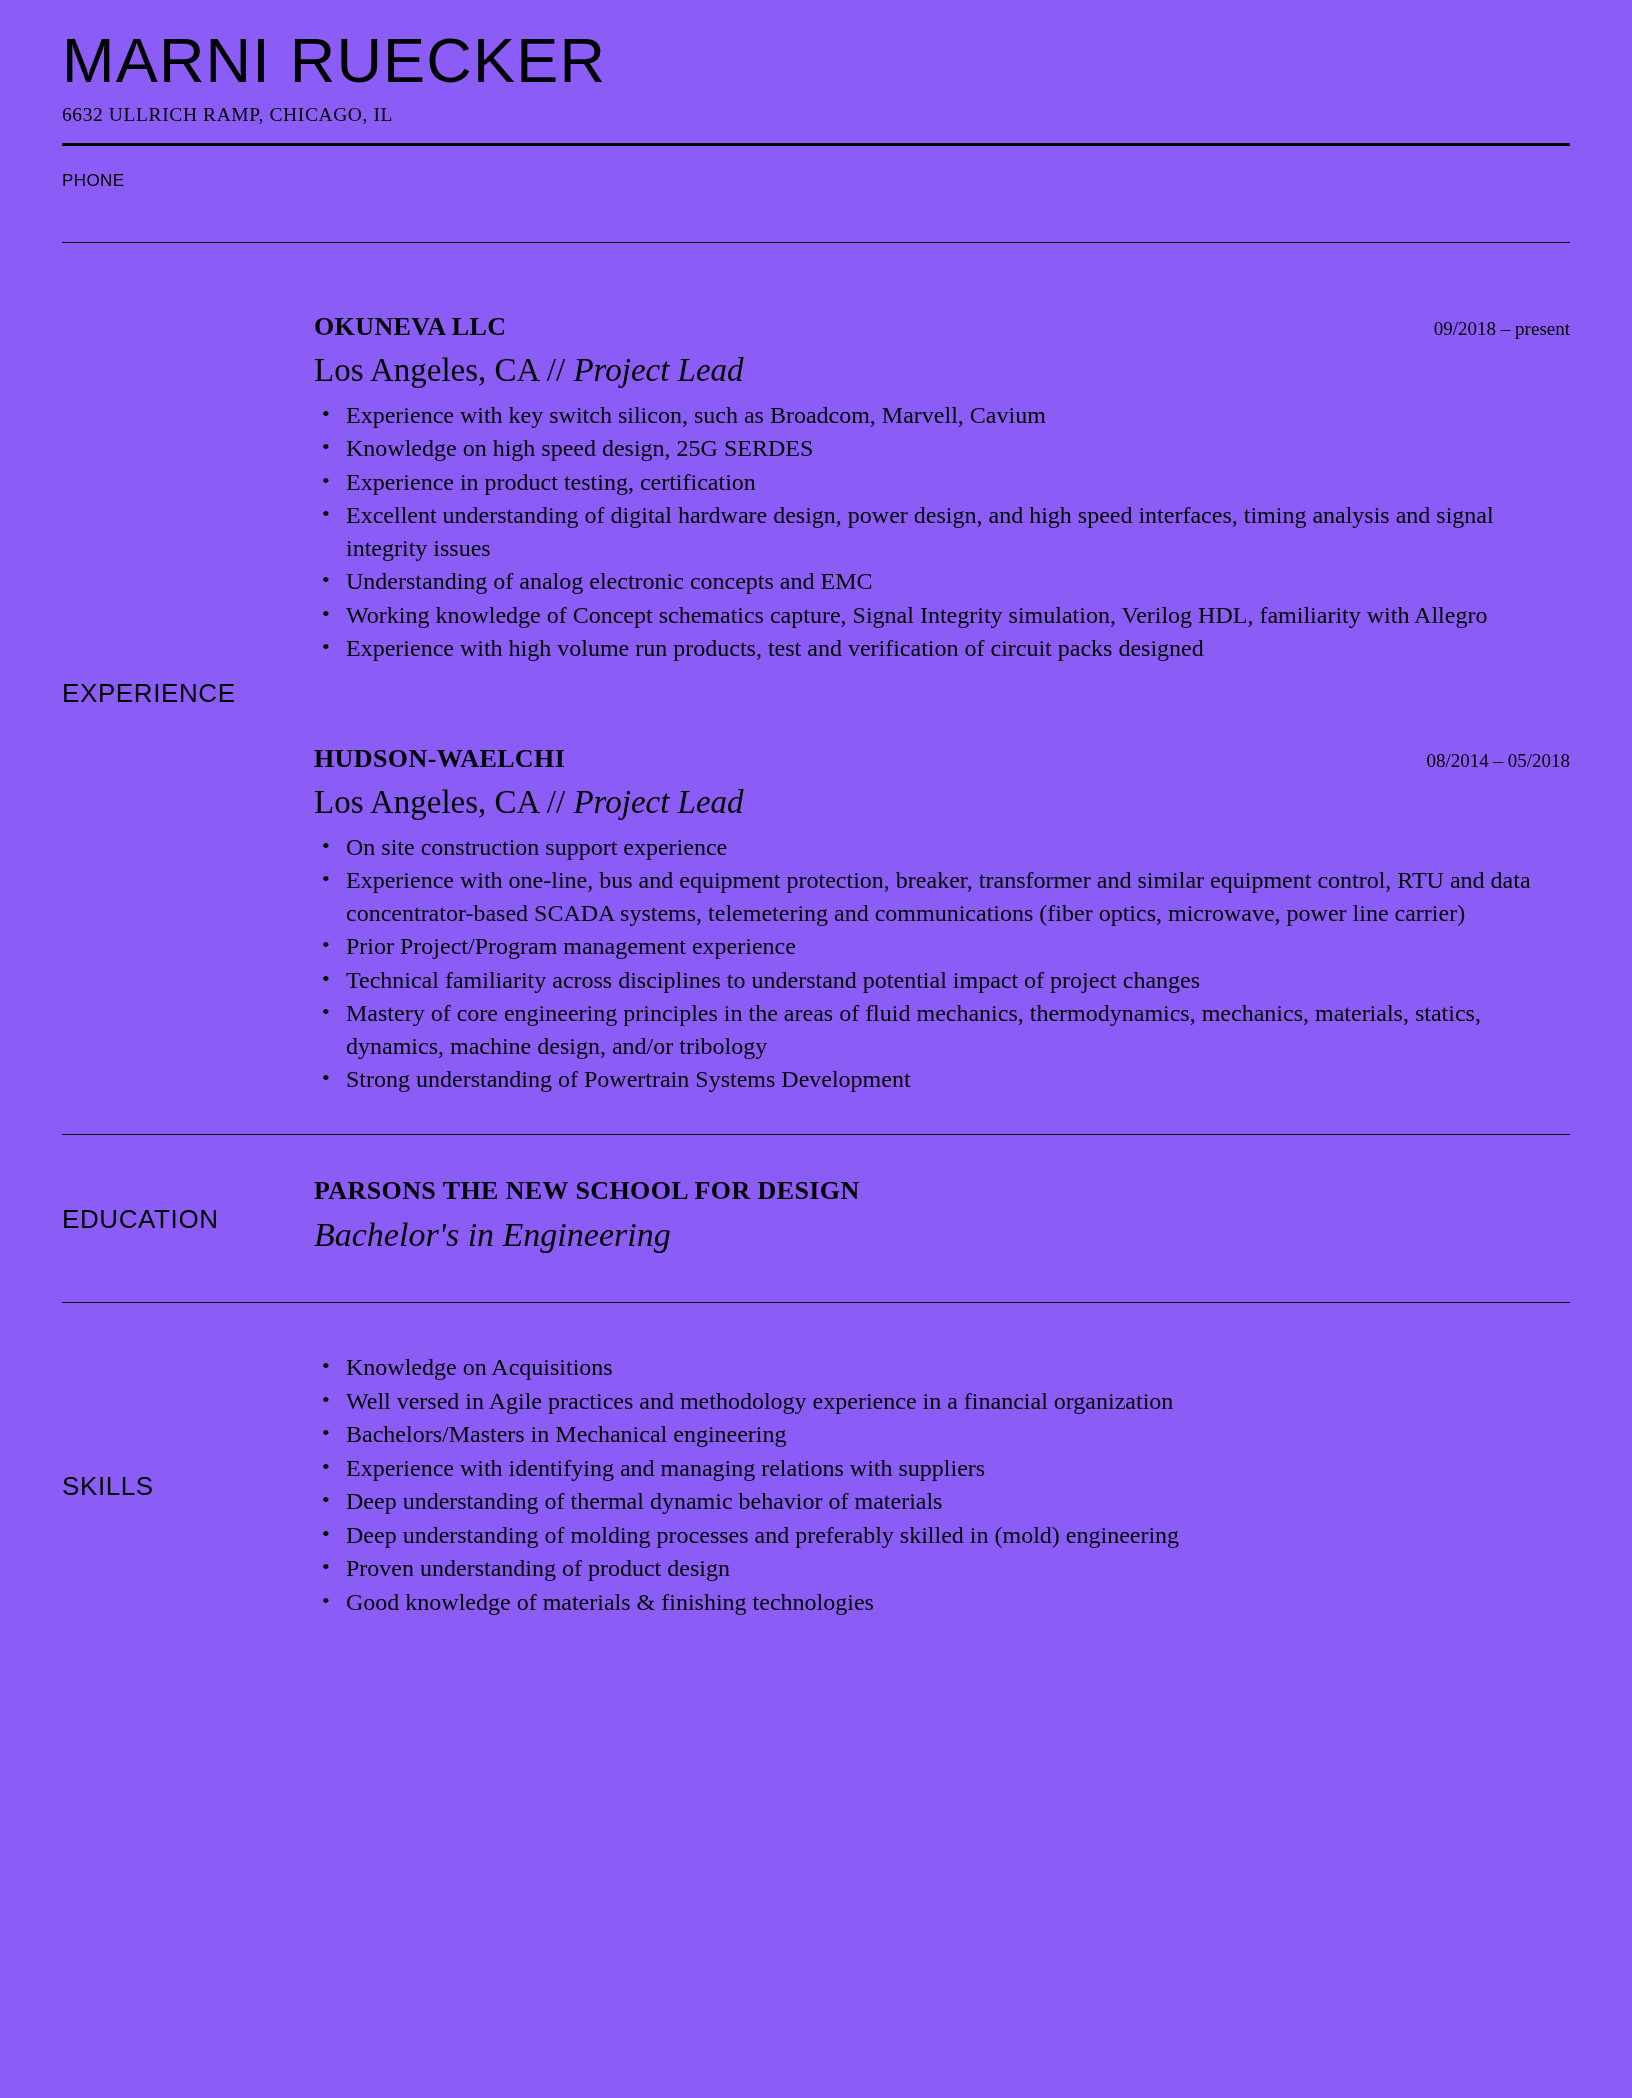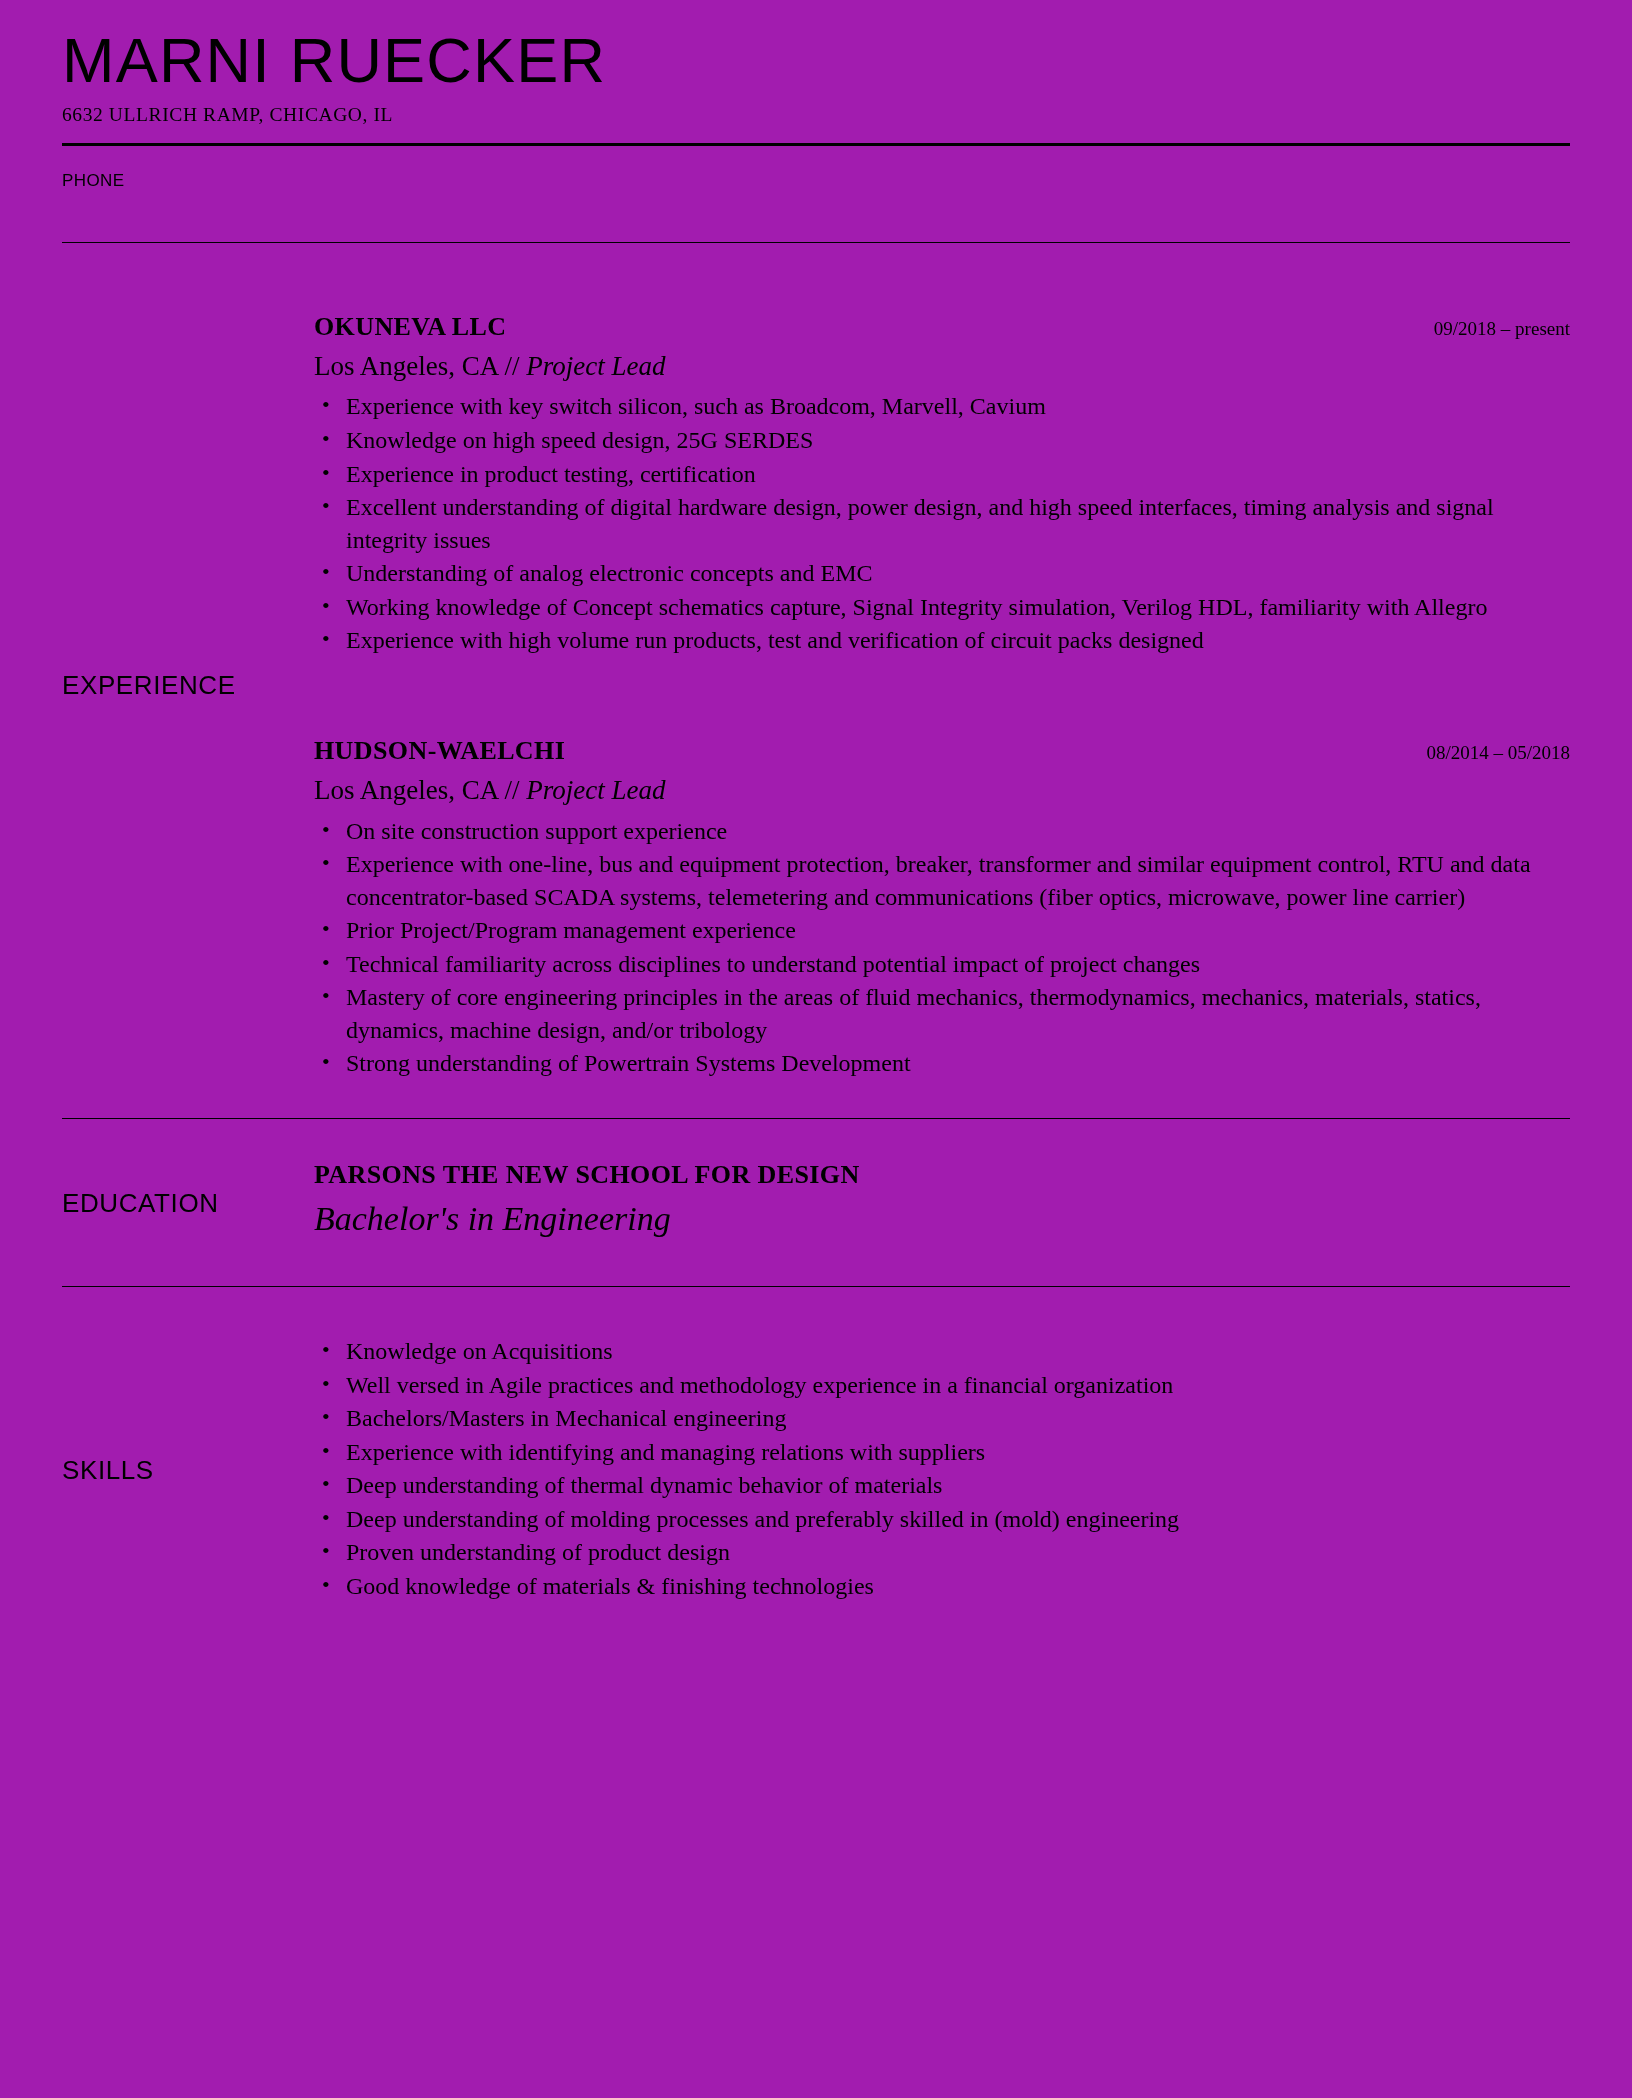--- a/index.html
+++ b/index.html
@@ -14,21 +14,21 @@
     color: #000000;
     -webkit-font-smoothing: antialiased;
   }
 
   .page {
     position: relative;
     width: 1632px;
     height: 2098px;
     box-sizing: border-box;
     padding: 0 62px;
-    background: #a21caf;
+    background: #8b5cf6;
   }
 
   
   .header {
     padding-top: 26px;
   }
   .name {
     font-family: "Liberation Sans", sans-serif;
     font-weight: 400;
     font-size: 63px;
@@ -112,21 +112,21 @@
   }
   .entry-dates {
     font-family: "Liberation Serif", serif;
     font-size: 19px;
     white-space: nowrap;
     line-height: 1.25;
     margin-top: 32px;
   }
   .entry-sub {
     font-family: "Liberation Serif", serif;
-    font-size: 27px;
+    font-size: 33px;
     line-height: 1.35;
     margin-top: 5px;
   }
   .entry-sub .role {
     font-style: italic;
   }
 
   ul.bullets {
     list-style: none;
     margin: 6px 0 0 0;

